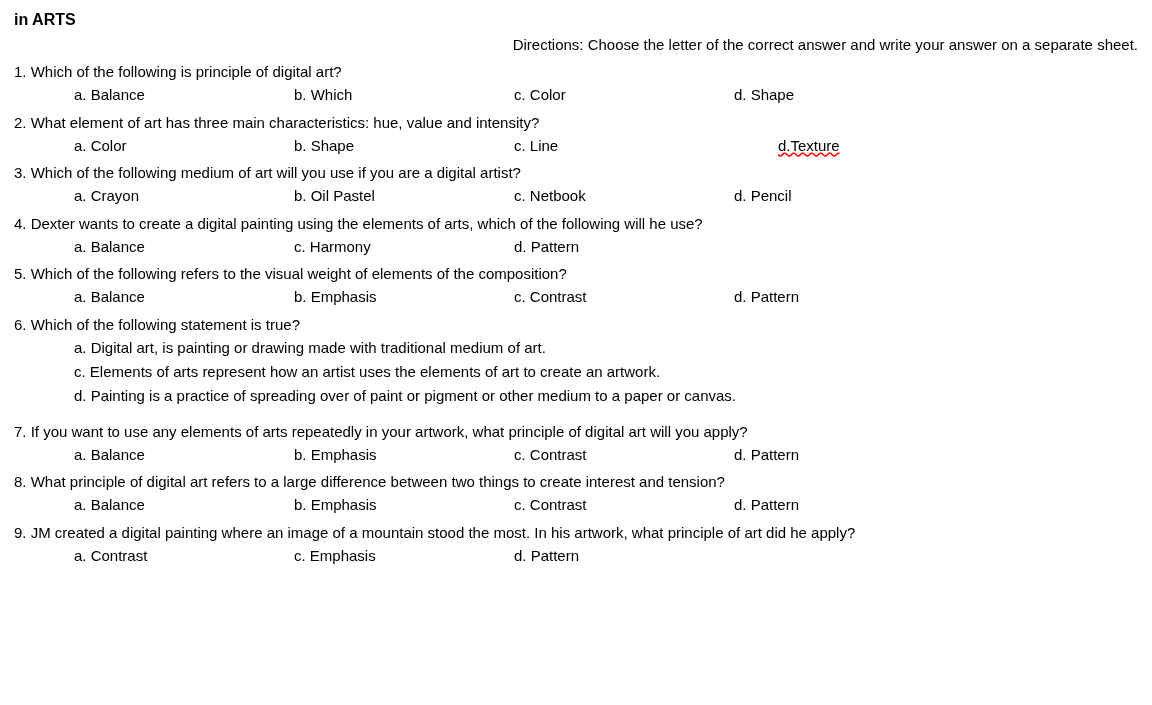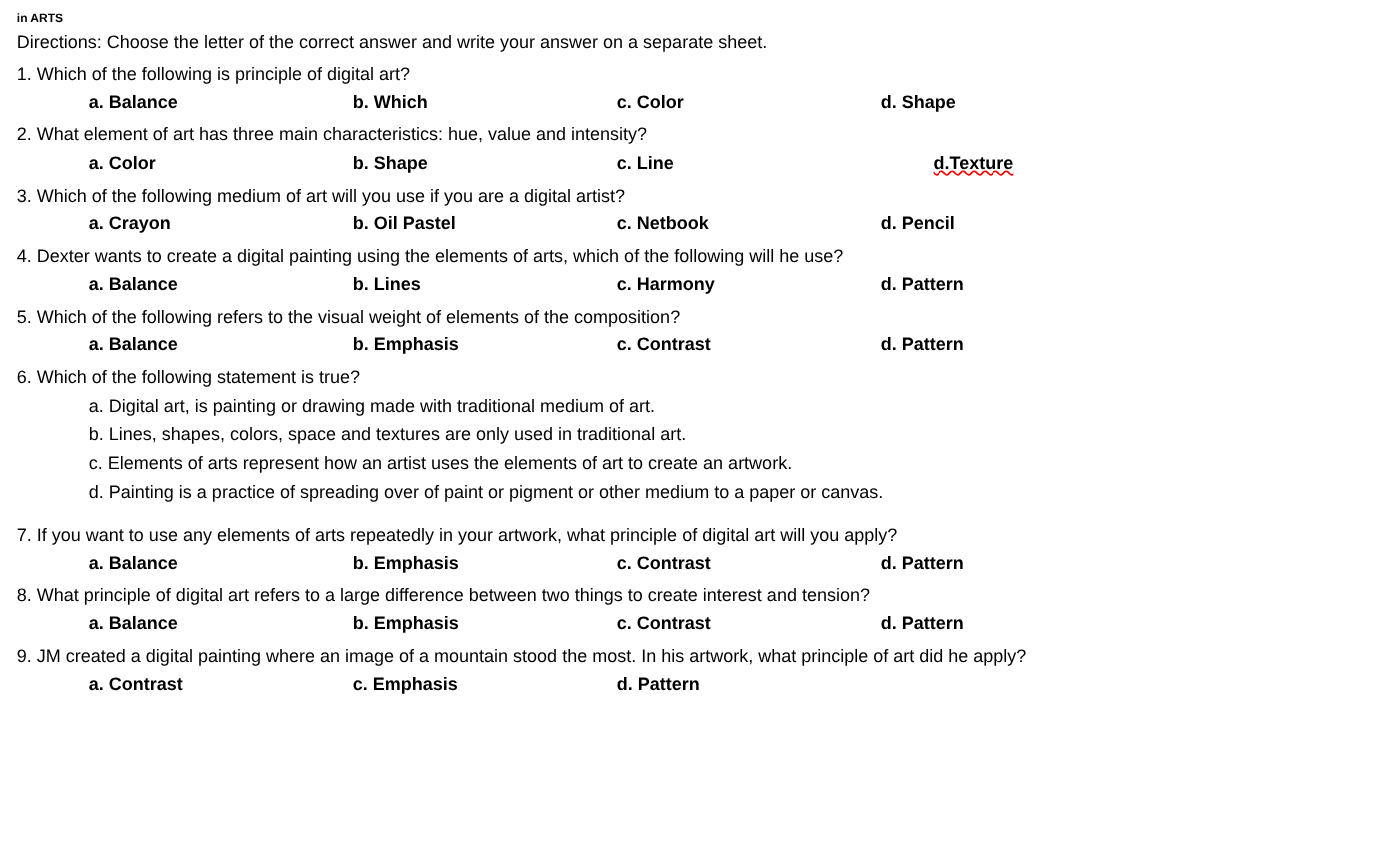--- a/index.html
+++ b/index.html
@@ -12,37 +12,37 @@
       font-size: 15px;
       background: #fff;
       color: #000;
       width: 1152px;
       min-height: 705px;
       padding: 8px 14px;
       line-height: 1.55;
     }
     .subject-title {
       font-weight: bold;
-      font-size: 10px;
+      font-size: 16px;
     }
     .directions {
       margin-bottom: 4px;
+      text-align: right;
     }
     .question-block {
       margin-bottom: 2px;
     }
     .choices {
       display: flex;
       flex-wrap: nowrap;
       padding-left: 60px;
       margin-bottom: 4px;
     }
     .choice {
       min-width: 220px;
-      font-weight: bold;
     }
     .underline {
       text-decoration: underline;
       text-decoration-color: red;
       text-decoration-style: wavy;
       margin-left: 44px;
     }
     .question-6-choices {
       padding-left: 60px;
       margin-bottom: 12px;
@@ -82,39 +82,37 @@
         <span class="choice">a. Crayon</span>
         <span class="choice">b. Oil Pastel</span>
         <span class="choice">c. Netbook</span>
         <span class="choice">d. Pencil</span>
       </div>
     </div>
     <div class="question-block">
       <div>4. Dexter wants to create a digital painting using the elements of arts, which of the following will he use?</div>
       <div class="choices">
         <span class="choice">a. Balance</span>
-        <span class="choice">b. Lines</span>
         <span class="choice">c. Harmony</span>
         <span class="choice">d. Pattern</span>
       </div>
     </div>
     <div class="question-block">
       <div>5. Which of the following refers to the visual weight of elements of the composition?</div>
       <div class="choices">
         <span class="choice">a. Balance</span>
         <span class="choice">b. Emphasis</span>
         <span class="choice">c. Contrast</span>
         <span class="choice">d. Pattern</span>
       </div>
     </div>
     <div class="question-block">
       <div>6. Which of the following statement is true?</div>
       <div class="question-6-choices">
         <div>a. Digital art, is painting or drawing made with traditional medium of art.</div>
-        <div>b. Lines, shapes, colors, space and textures are only used in traditional art.</div>
         <div>c. Elements of arts represent how an artist uses the elements of art to create an artwork.</div>
         <div>d. Painting is a practice of spreading over of paint or pigment or other medium to a paper or canvas.</div>
       </div>
     </div>
     <div class="question-block">
       <div>7. If you want to use any elements of arts repeatedly in your artwork, what principle of digital art will you apply?</div>
       <div class="choices">
         <span class="choice">a. Balance</span>
         <span class="choice">b. Emphasis</span>
         <span class="choice">c. Contrast</span>

